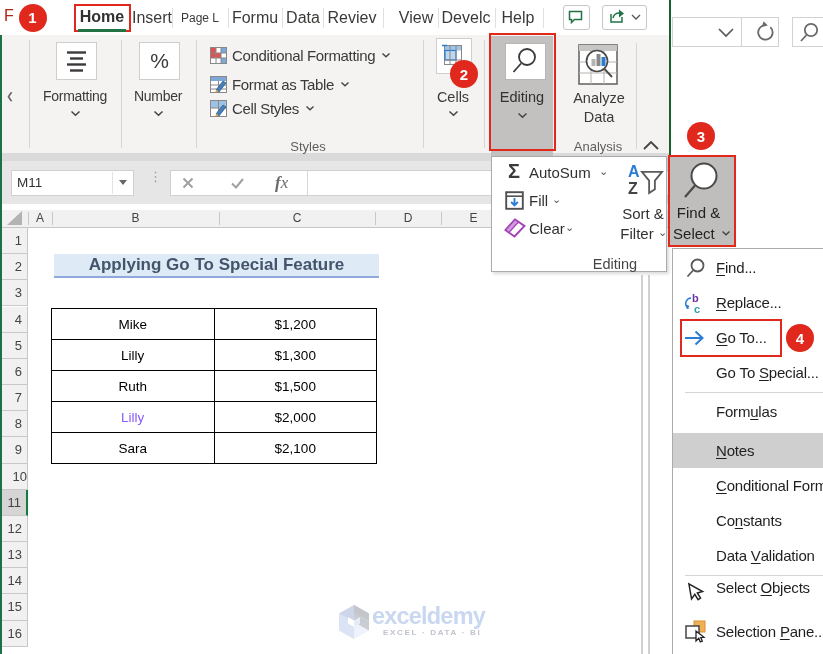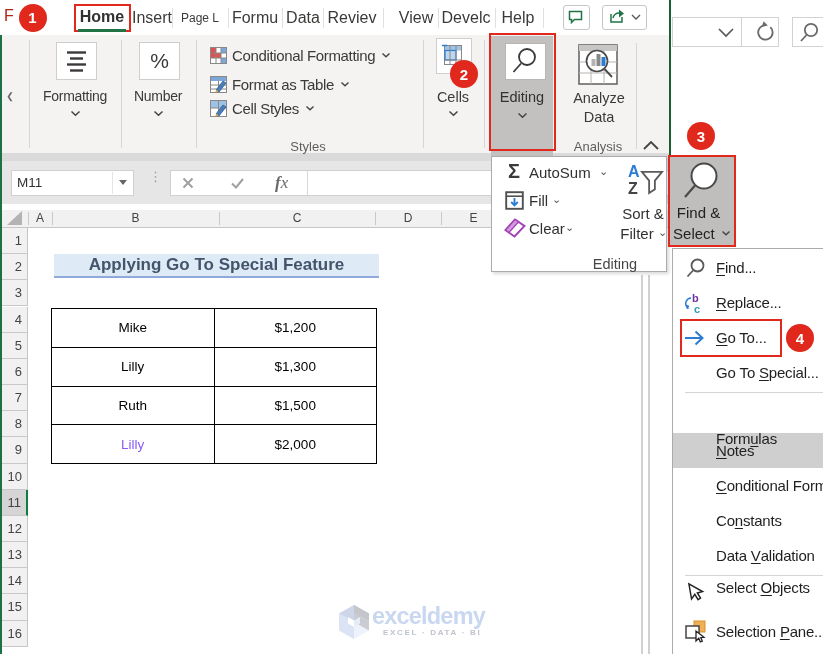--- a/index.html
+++ b/index.html
@@ -231,21 +231,21 @@
 
 <div class="abs" style="left:0;top:228.0px;width:28px;height:26.2px;background:#f1f1f1;border-right:1px solid #c6c6c6;border-bottom:1px solid #c9c9c9;box-sizing:border-box;font-size:13px;color:#444;display:flex;align-items:center;justify-content:flex-end;padding-right:5px;">1</div>
 <div class="abs" style="left:0;top:254.2px;width:28px;height:26.2px;background:#f1f1f1;border-right:1px solid #c6c6c6;border-bottom:1px solid #c9c9c9;box-sizing:border-box;font-size:13px;color:#444;display:flex;align-items:center;justify-content:flex-end;padding-right:5px;">2</div>
 <div class="abs" style="left:0;top:280.3px;width:28px;height:26.2px;background:#f1f1f1;border-right:1px solid #c6c6c6;border-bottom:1px solid #c9c9c9;box-sizing:border-box;font-size:13px;color:#444;display:flex;align-items:center;justify-content:flex-end;padding-right:5px;">3</div>
 <div class="abs" style="left:0;top:306.5px;width:28px;height:26.2px;background:#f1f1f1;border-right:1px solid #c6c6c6;border-bottom:1px solid #c9c9c9;box-sizing:border-box;font-size:13px;color:#444;display:flex;align-items:center;justify-content:flex-end;padding-right:5px;">4</div>
 <div class="abs" style="left:0;top:332.7px;width:28px;height:26.2px;background:#f1f1f1;border-right:1px solid #c6c6c6;border-bottom:1px solid #c9c9c9;box-sizing:border-box;font-size:13px;color:#444;display:flex;align-items:center;justify-content:flex-end;padding-right:5px;">5</div>
 <div class="abs" style="left:0;top:358.9px;width:28px;height:26.2px;background:#f1f1f1;border-right:1px solid #c6c6c6;border-bottom:1px solid #c9c9c9;box-sizing:border-box;font-size:13px;color:#444;display:flex;align-items:center;justify-content:flex-end;padding-right:5px;">6</div>
 <div class="abs" style="left:0;top:385.0px;width:28px;height:26.2px;background:#f1f1f1;border-right:1px solid #c6c6c6;border-bottom:1px solid #c9c9c9;box-sizing:border-box;font-size:13px;color:#444;display:flex;align-items:center;justify-content:flex-end;padding-right:5px;">7</div>
 <div class="abs" style="left:0;top:411.2px;width:28px;height:26.2px;background:#f1f1f1;border-right:1px solid #c6c6c6;border-bottom:1px solid #c9c9c9;box-sizing:border-box;font-size:13px;color:#444;display:flex;align-items:center;justify-content:flex-end;padding-right:5px;">8</div>
 <div class="abs" style="left:0;top:437.4px;width:28px;height:26.2px;background:#f1f1f1;border-right:1px solid #c6c6c6;border-bottom:1px solid #c9c9c9;box-sizing:border-box;font-size:13px;color:#444;display:flex;align-items:center;justify-content:flex-end;padding-right:5px;">9</div>
-<div class="abs" style="left:0;top:463.5px;width:28px;height:26.2px;background:#f1f1f1;border-right:1px solid #c6c6c6;border-bottom:1px solid #c9c9c9;box-sizing:border-box;font-size:13px;color:#444;display:flex;align-items:center;justify-content:flex-end;padding-right:5px;">10</div>
+<div class="abs" style="left:0;top:463.5px;width:28px;height:26.2px;background:#f1f1f1;border-right:1px solid #c6c6c6;border-bottom:1px solid #c9c9c9;box-sizing:border-box;font-size:13px;color:#444;display:flex;align-items:center;justify-content:flex-end;">10</div>
 <div class="abs" style="left:0;top:489.7px;width:28px;height:26.2px;background:#d5d5d5;border-right:2px solid #107c41;border-bottom:1px solid #c9c9c9;box-sizing:border-box;font-size:13px;color:#444;display:flex;align-items:center;justify-content:flex-end;padding-right:5px;">11</div>
 <div class="abs" style="left:0;top:515.9px;width:28px;height:26.2px;background:#f1f1f1;border-right:1px solid #c6c6c6;border-bottom:1px solid #c9c9c9;box-sizing:border-box;font-size:13px;color:#444;display:flex;align-items:center;justify-content:flex-end;padding-right:5px;">12</div>
 <div class="abs" style="left:0;top:542.0px;width:28px;height:26.2px;background:#f1f1f1;border-right:1px solid #c6c6c6;border-bottom:1px solid #c9c9c9;box-sizing:border-box;font-size:13px;color:#444;display:flex;align-items:center;justify-content:flex-end;padding-right:5px;">13</div>
 <div class="abs" style="left:0;top:568.2px;width:28px;height:26.2px;background:#f1f1f1;border-right:1px solid #c6c6c6;border-bottom:1px solid #c9c9c9;box-sizing:border-box;font-size:13px;color:#444;display:flex;align-items:center;justify-content:flex-end;padding-right:5px;">14</div>
 <div class="abs" style="left:0;top:594.4px;width:28px;height:26.2px;background:#f1f1f1;border-right:1px solid #c6c6c6;border-bottom:1px solid #c9c9c9;box-sizing:border-box;font-size:13px;color:#444;display:flex;align-items:center;justify-content:flex-end;padding-right:5px;">15</div>
 <div class="abs" style="left:0;top:620.5px;width:28px;height:26.2px;background:#f1f1f1;border-right:1px solid #c6c6c6;border-bottom:1px solid #c9c9c9;box-sizing:border-box;font-size:13px;color:#444;display:flex;align-items:center;justify-content:flex-end;padding-right:5px;">16</div>
 
 <div class="abs ctext" style="left:54px;top:254px;width:325px;height:22px;background:#deebf7;border-bottom:2.5px solid #8eaadb;font-size:17px;font-weight:bold;color:#44546a;">Applying Go To Special Feature</div>
 
 <div class="abs" style="left:51px;top:308px;width:326px;height:156px;">
@@ -259,20 +259,24 @@
           <td style="border:1.5px solid #000;text-align:center;font-size:13.5px;color:#000;">Lilly</td>
           <td style="border:1.5px solid #000;text-align:center;font-size:13.5px;color:#000;margin-left:40px;">$1,300</td>
         </tr>
 <tr style="height:25.8px;">
           <td style="border:1.5px solid #000;text-align:center;font-size:13.5px;color:#000;">Ruth</td>
           <td style="border:1.5px solid #000;text-align:center;font-size:13.5px;color:#000;">$1,500</td>
         </tr>
 <tr style="height:25.8px;">
           <td style="border:1.5px solid #000;text-align:center;font-size:13.5px;color:#8b5cf6;">Lilly</td>
           <td style="border:1.5px solid #000;text-align:center;font-size:13.5px;color:#000;">$2,000</td>
+        </tr>
+<tr style="height:25.8px;">
+          <td style="border:1.5px solid #000;text-align:center;font-size:13.5px;color:#000;">Sara</td>
+          <td style="border:1.5px solid #000;text-align:center;font-size:13.5px;color:#000;">$2,100</td>
         </tr>
 </tbody>
     </table>
   </div>
 
 <div class="abs" style="left:338px;top:604px;width:32px;height:36px;">
   <svg width="32" height="36" viewBox="0 0 32 36">
     <polygon points="16,1 31,9.5 31,26.5 16,35 1,26.5 1,9.5" fill="#eef2fa"></polygon>
     <polygon points="16,1 31,9.5 16,18 1,9.5" fill="#ccd6e8"></polygon>
     <polygon points="16,1 31,9.5 31,17 16,9 " fill="#c4c6ca"></polygon>
@@ -338,21 +342,21 @@
 <path d="M7 6 a5.5 5.5 0 0 0 -4 9 l2 -1 M3 13 l0 3" fill="none" stroke="#2b7cd3" stroke-width="1.5"></path>
 <path d="M3.2 14.5 l2.2 1.8 l-2.8 1 z" fill="#2b7cd3"></path>
 </svg>
 <div class="abs" style="left:716px;top:285px;height:35px;display:flex;align-items:center;z-index:27;font-size:15px;letter-spacing:-0.2px;color:#1f1f1f;white-space:nowrap;"><span style="text-decoration:underline;text-underline-offset:2px;">R</span>eplace...</div>
 <svg class="abs" style="left:684px;top:328px;z-index:57;" width="22" height="20" viewBox="0 0 22 20">
 <path d="M1 10 H18 M11.5 3.5 L18.5 10 L11.5 16.5" fill="none" stroke="#2b7cd3" stroke-width="2"></path>
 </svg>
 <div class="abs" style="left:716px;top:320px;height:35px;display:flex;align-items:center;z-index:27;font-size:15px;letter-spacing:-0.2px;color:#1f1f1f;white-space:nowrap;"><span style="text-decoration:underline;text-underline-offset:2px;">G</span>o To...</div>
 <div class="abs" style="left:716px;top:355px;height:35px;display:flex;align-items:center;z-index:27;font-size:15px;letter-spacing:-0.2px;color:#1f1f1f;white-space:nowrap;">Go&nbsp;To&nbsp;<span style="text-decoration:underline;text-underline-offset:2px;">S</span>pecial...</div>
 <div class="abs" style="left:685px;top:392px;width:138px;height:1px;background:#d4d4d4;z-index:27;"></div>
-<div class="abs" style="left:716px;top:412px;height:35px;display:flex;align-items:flex-end;z-index:27;font-size:15px;letter-spacing:-0.2px;color:#1f1f1f;white-space:nowrap;">Form<span style="text-decoration:underline;text-underline-offset:2px;">u</span>las</div>
+<div class="abs" style="left:716px;top:394px;height:35px;display:flex;align-items:center;z-index:27;font-size:15px;letter-spacing:-0.2px;color:#1f1f1f;white-space:nowrap;">Form<span style="text-decoration:underline;text-underline-offset:2px;">u</span>las</div>
 <div class="abs" style="left:673px;top:433px;width:150px;height:35px;background:#cfcfcf;z-index:26;"></div>
 <div class="abs" style="left:716px;top:433px;height:35px;display:flex;align-items:center;z-index:27;font-size:15px;letter-spacing:-0.2px;color:#1f1f1f;white-space:nowrap;"><span style="text-decoration:underline;text-underline-offset:2px;">N</span>otes</div>
 <div class="abs" style="left:716px;top:468px;height:35px;display:flex;align-items:center;z-index:27;font-size:15px;letter-spacing:-0.2px;color:#1f1f1f;white-space:nowrap;"><span style="text-decoration:underline;text-underline-offset:2px;">C</span>onditional Form</div>
 <div class="abs" style="left:716px;top:503px;height:35px;display:flex;align-items:center;z-index:27;font-size:15px;letter-spacing:-0.2px;color:#1f1f1f;white-space:nowrap;">Co<span style="text-decoration:underline;text-underline-offset:2px;">n</span>stants</div>
 <div class="abs" style="left:716px;top:538px;height:35px;display:flex;align-items:center;z-index:27;font-size:15px;letter-spacing:-0.2px;color:#1f1f1f;white-space:nowrap;">Data&nbsp;<span style="text-decoration:underline;text-underline-offset:2px;">V</span>alidation</div>
 <div class="abs" style="left:685px;top:575px;width:138px;height:1px;background:#d4d4d4;z-index:27;"></div>
 <svg class="abs" style="left:685px;top:581px;z-index:27;" width="22" height="26" viewBox="0 0 22 26">
 <path d="M6 2 L6 19 L10.5 14.5 L13 21 L16 19.8 L13.5 13.5 L19.5 13 Z" fill="#fff" stroke="#222" stroke-width="1.6" transform="rotate(-10 11 11) scale(0.9)"></path>
 </svg>
 <div class="abs" style="left:716px;top:579px;height:35px;display:flex;align-items:flex-start;z-index:27;font-size:15px;letter-spacing:-0.2px;color:#1f1f1f;white-space:nowrap;">Select&nbsp;<span style="text-decoration:underline;text-underline-offset:2px;">O</span>bjects</div>

